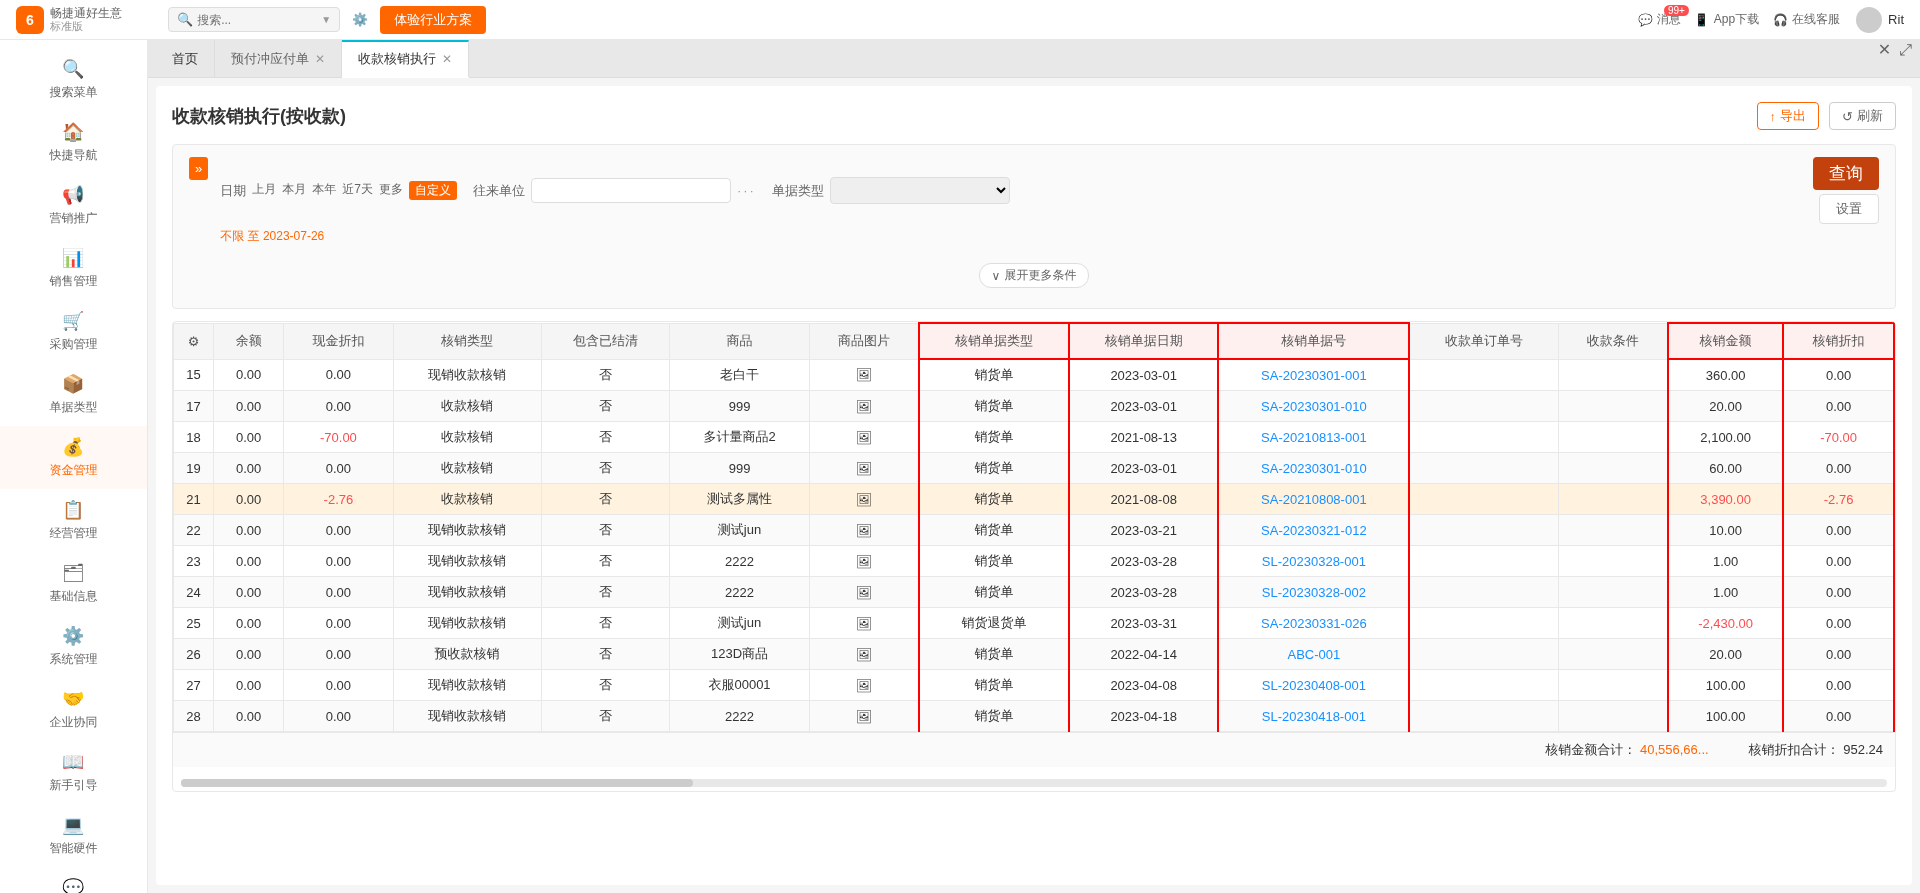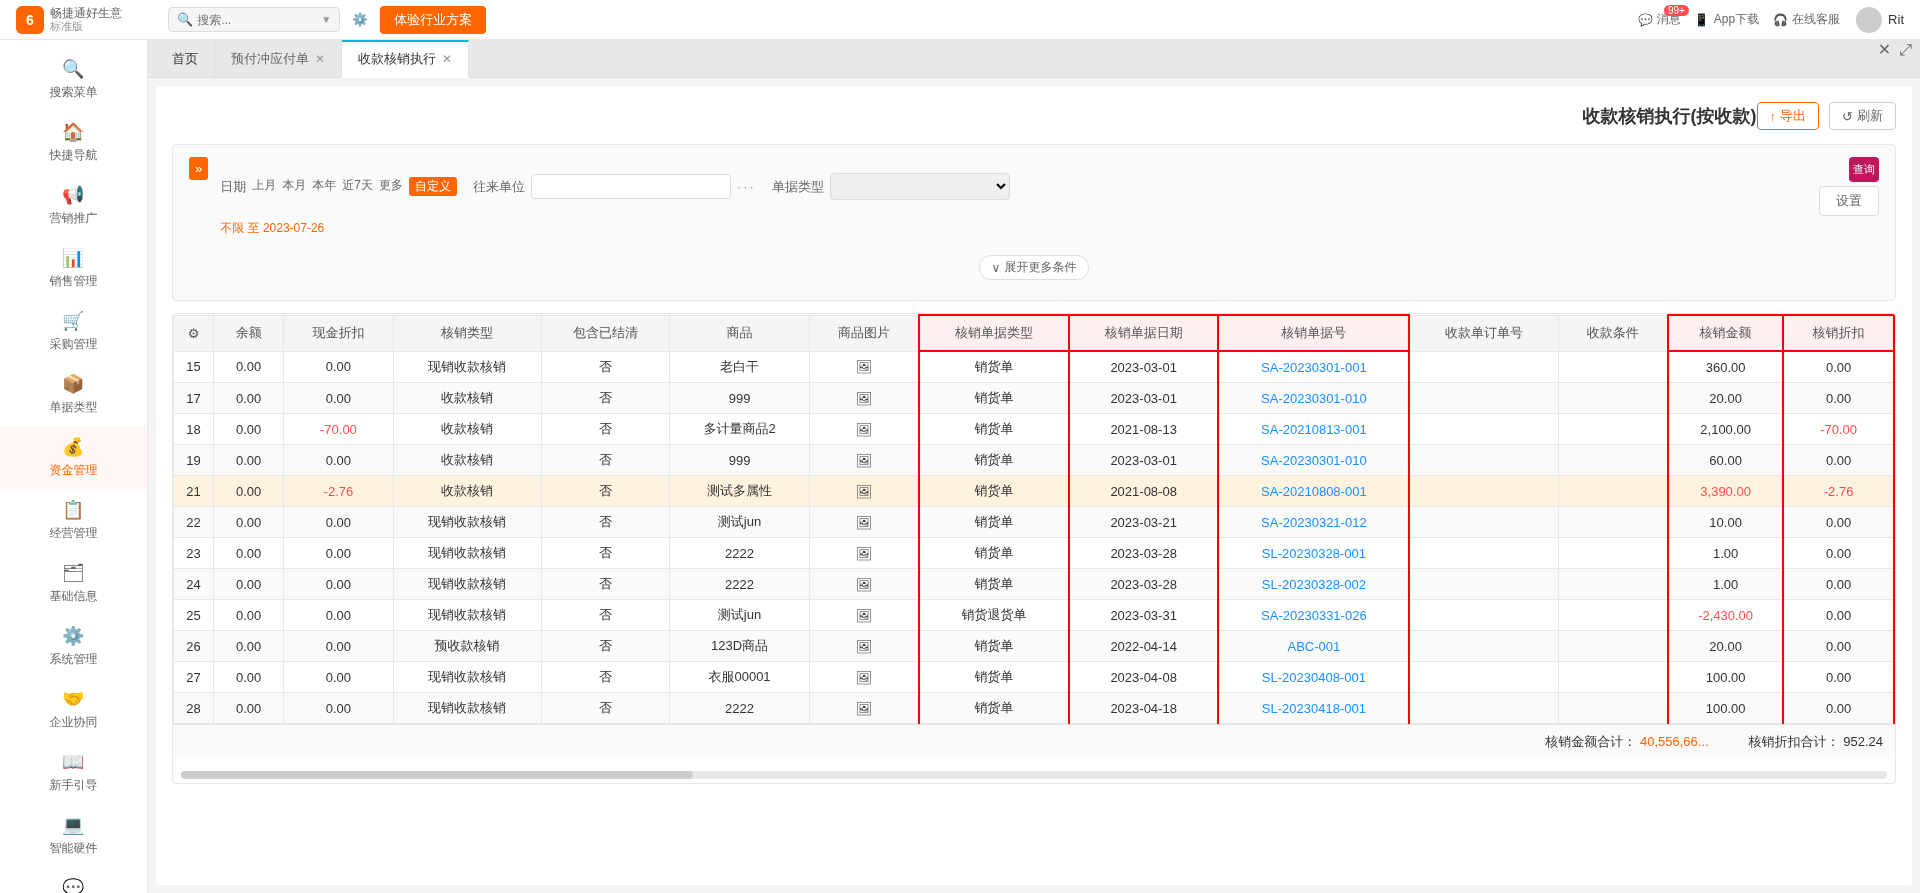--- a/index.html
+++ b/index.html
@@ -37,37 +37,37 @@
     .tab-close { color: #999; font-size: 12px; cursor: pointer; }
     .tab-home { color: #333; font-weight: 500; }
     .tab-bar-actions { margin-left: auto; display: flex; gap: 8px; }
     .tab-bar-btn { background: none; border: none; cursor: pointer; color: #666; font-size: 16px; }
 
     
     .page-content { flex: 1; overflow: auto; padding: 0; background: #f5f5f5; }
     .page-inner { background: #fff; margin: 8px; border-radius: 4px; padding: 16px; min-height: calc(100% - 16px); }
 
     
-    .page-title-bar { display: flex; align-items: center; justify-content: flex-end; margin-bottom: 14px; }
+    .page-title-bar { display: flex; align-items: center; justify-content: space-between; margin-bottom: 14px; }
     .page-title { font-size: 18px; font-weight: 600; color: #333; }
     .page-actions { display: flex; gap: 10px; }
     .btn-export { border: 1px solid #ff6600; color: #ff6600; background: #fff; border-radius: 4px; padding: 4px 12px; font-size: 13px; cursor: pointer; display: flex; align-items: center; gap: 4px; }
     .btn-refresh { border: 1px solid #ccc; color: #666; background: #fff; border-radius: 4px; padding: 4px 12px; font-size: 13px; cursor: pointer; display: flex; align-items: center; gap: 4px; }
 
     
     .filter-bar { background: #fafafa; border: 1px solid #e8e8e8; border-radius: 4px; padding: 12px 16px; margin-bottom: 12px; }
     .filter-row { display: flex; align-items: center; gap: 16px; flex-wrap: wrap; }
     .filter-item { display: flex; align-items: center; gap: 6px; }
     .filter-label { color: #666; font-size: 13px; white-space: nowrap; }
     .date-links { display: flex; gap: 6px; }
     .date-link { color: #666; cursor: pointer; font-size: 12px; }
     .date-custom { background: #ff6600; color: white; border-radius: 3px; padding: 1px 6px; font-size: 12px; cursor: pointer; }
     .filter-input { border: 1px solid #ddd; border-radius: 4px; padding: 4px 8px; font-size: 13px; width: 180px; }
     .filter-select { border: 1px solid #ddd; border-radius: 4px; padding: 4px 8px; font-size: 13px; width: 180px; }
-    .btn-query { background: #be185d; color: white; border: none; border-radius: 4px; padding: 5px 4px; font-size: 11px; cursor: pointer; }
+    .btn-query { background: #c2410c; color: white; border: none; border-radius: 4px; padding: 5px 16px; font-size: 17px; cursor: pointer; }
     .btn-settings { border: 1px solid #ddd; background: #fff; color: #666; border-radius: 4px; padding: 5px 16px; font-size: 13px; cursor: pointer; }
 
     
     .table-wrap { overflow: auto; border: 1px solid #e8e8e8; border-radius: 4px; }
     table { border-collapse: collapse; width: 100%; min-width: 1500px; font-size: 13px; }
     thead tr { background: #f5f5f5; }
     th { border: 1px solid #e8e8e8; padding: 8px 10px; text-align: center; font-weight: 500; color: #555; white-space: nowrap; }
     td { border: 1px solid #e8e8e8; padding: 6px 10px; text-align: center; white-space: nowrap; color: #333; }
     tr:nth-child(even) td { background: #fafafa; }
     tr.highlighted td { background: #fff3e0; }

